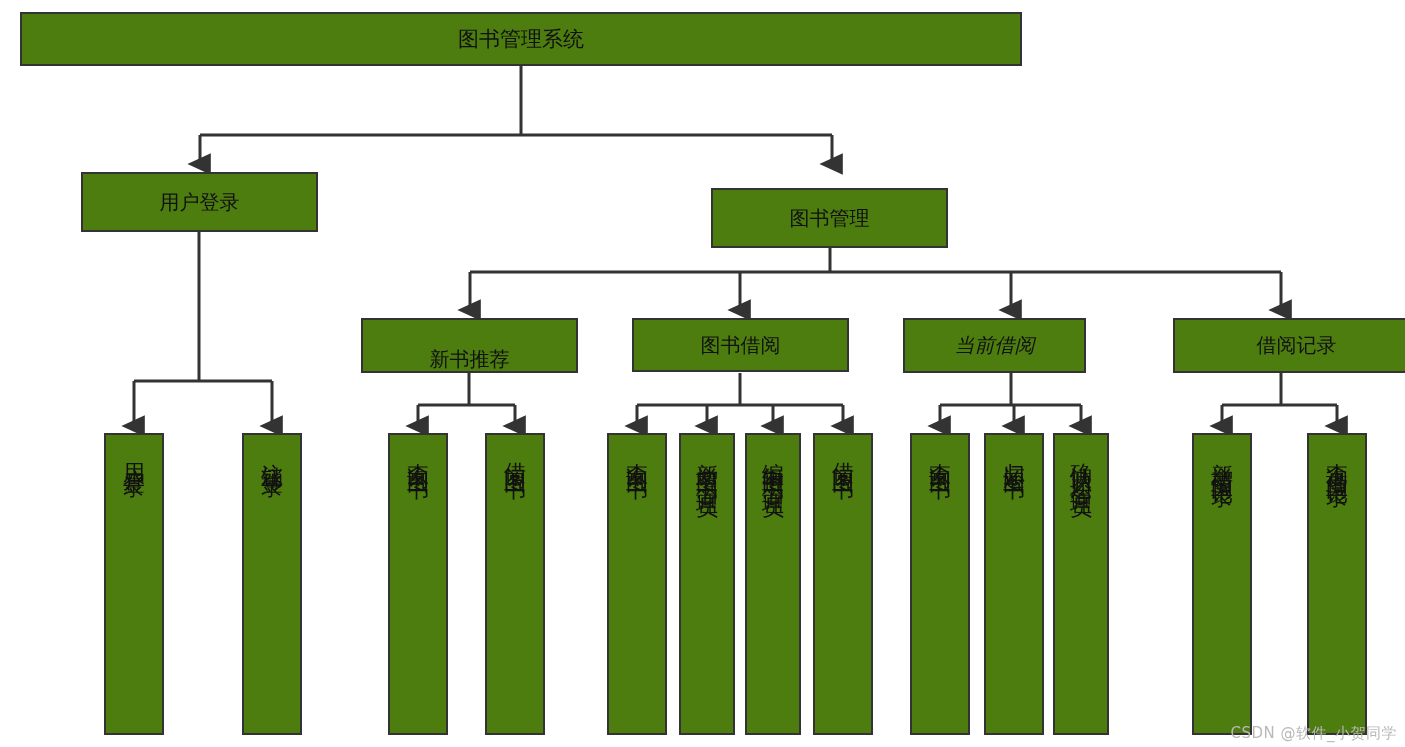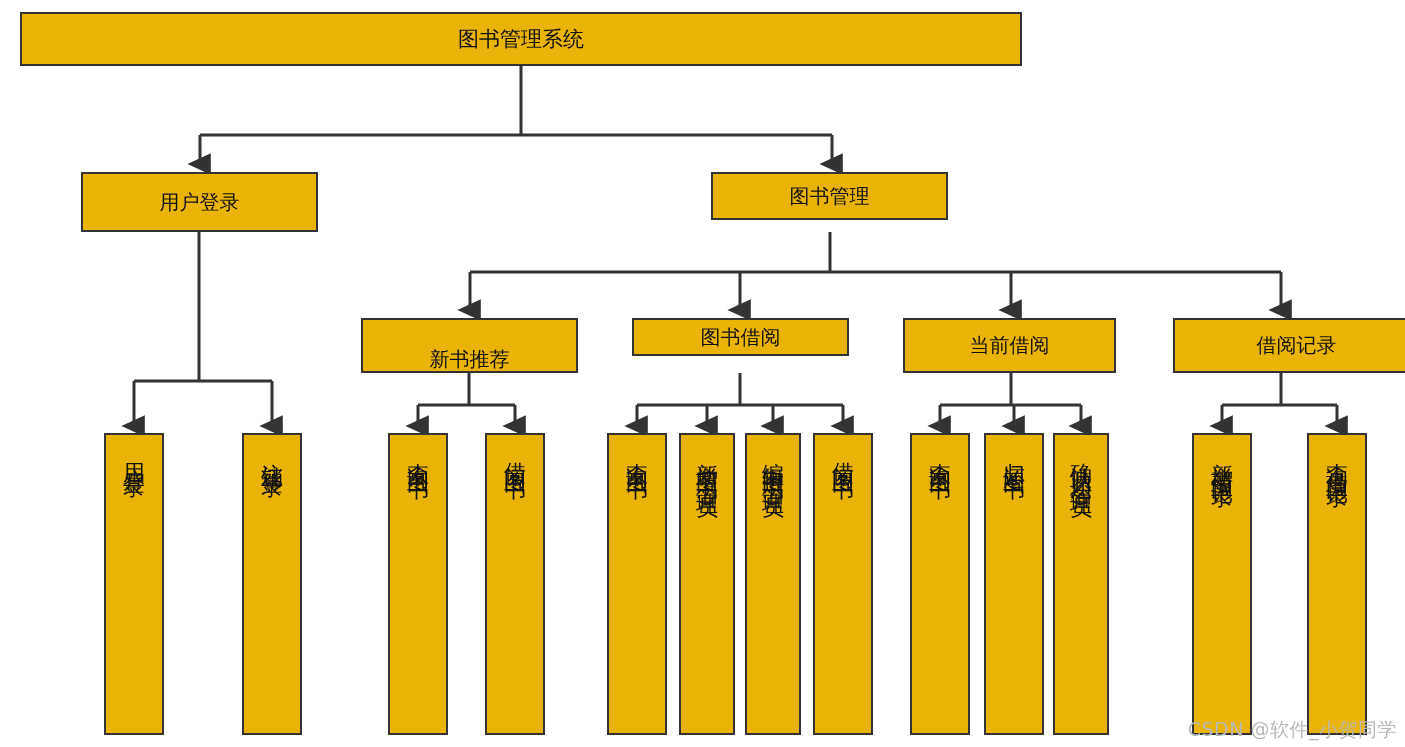--- a/index.html
+++ b/index.html
@@ -12,21 +12,21 @@
   }
   #canvas{position:relative;width:1405px;height:747px;}
 
   
   #wires{position:absolute;left:0;top:0;width:1405px;height:747px;}
 
   
   .node{
     position:absolute;
     box-sizing:border-box;
-    background:#eab308;
+    background:#4d7c0f;
     border:2px solid #333333;
     display:flex;
     align-items:center;
     justify-content:center;
     color:#111111;
   }
   .node .lbl{
     display:block;
     text-align:center;
     line-height:1.15;
@@ -51,21 +51,21 @@
     letter-spacing:5px;
     line-height:1;
     white-space:normal;
   }
 
   
   #watermark{
     position:absolute;
     right:8px;
     bottom:4px;
-    font-size:19px;
+    font-size:15px;
     color:#b9b9b9;
     letter-spacing:0.5px;
     white-space:nowrap;
     pointer-events:none;
   }
 </style>
 </head>
 <body>
 
 <div id="canvas">
@@ -120,31 +120,31 @@
     </g>
   </svg>
 
   <div class="node root" style="left:20px;top:12px;width:1002px;height:54px;">
     <span class="lbl">图书管理系统</span>
   </div>
 
   <div class="node h-node" style="left:81px;top:172px;width:237px;height:60px;">
     <span class="lbl">用户登录</span>
   </div>
-  <div class="node h-node" style="left:711px;top:172px;width:237px;height:48px;">
+  <div class="node h-node" style="left:711px;top:188px;width:237px;height:60px;">
     <span class="lbl">图书管理</span>
   </div>
 
   <div class="node h-node" style="left:361px;top:318px;width:217px;height:55px;align-items:flex-end;">
     <span class="lbl">新书推荐</span>
   </div>
-  <div class="node h-node" style="left:632px;top:318px;width:217px;height:38px;">
+  <div class="node h-node" style="left:632px;top:318px;width:217px;height:54px;">
     <span class="lbl">图书借阅</span>
   </div>
-  <div class="node h-node" style="left:903px;top:318px;width:213px;height:55px;">
+  <div class="node h-node" style="left:903px;top:318px;width:183px;height:55px;font-style:italic;">
     <span class="lbl">当前借阅</span>
   </div>
   <div class="node h-node" style="left:1173px;top:318px;width:247px;height:55px;">
     <span class="lbl">借阅记录</span>
   </div>
 
   <div class="node leaf" style="left:104px;top:433px;width:60px;height:302px;">
     <span class="lbl">用户登录</span>
   </div>
   <div class="node leaf" style="left:242px;top:433px;width:60px;height:302px;">

